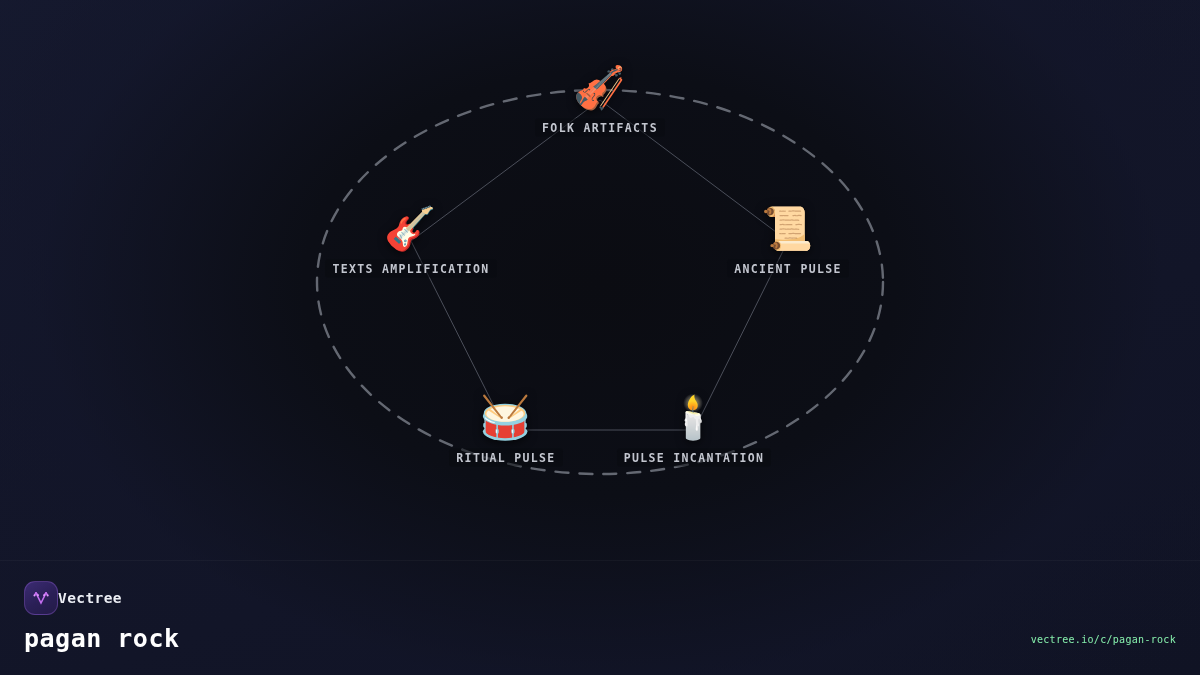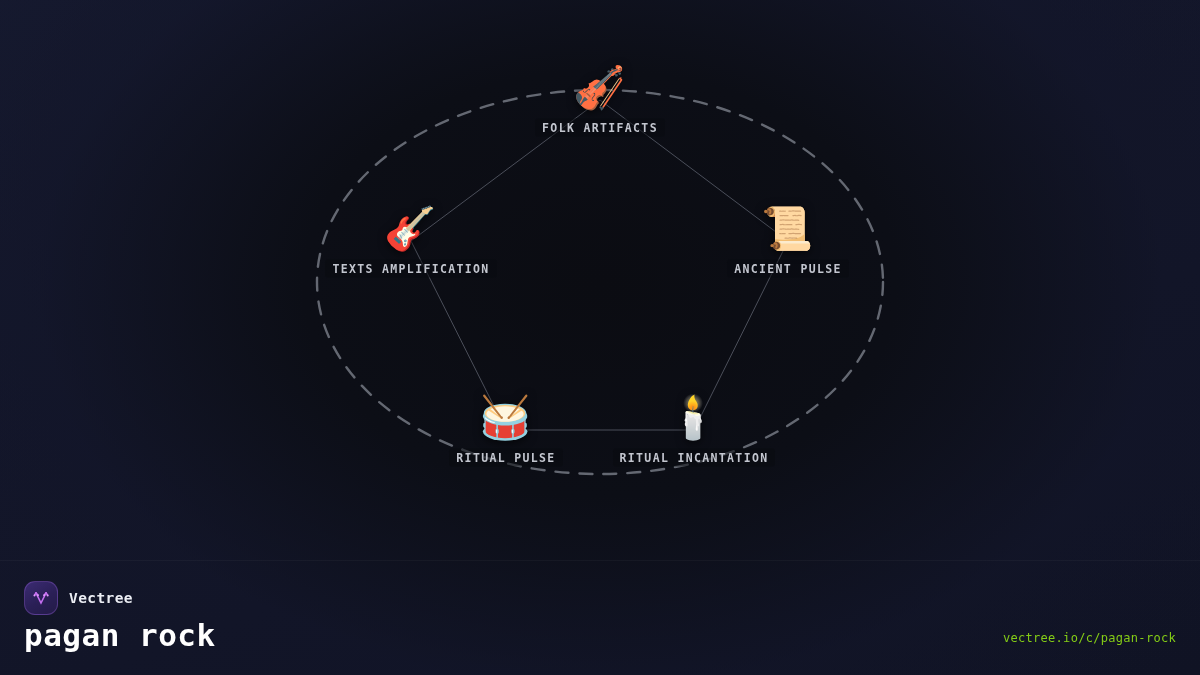--- a/index.html
+++ b/index.html
@@ -64,21 +64,20 @@
     left:0; right:0; bottom:0;
     height:115px;
     border-top:1px solid rgba(255,255,255,0.035);
     padding:0 24px;
   }
   #brand-row {
     position:absolute;
     left:24px; top:20px;
     display:flex;
     align-items:center;
-    gap:11px;
   }
   #brand-mark {
     width:34px; height:34px;
     border-radius:11px;
     background:linear-gradient(150deg, #3b2b72 0%, #2a1f56 55%, #231b47 100%);
     border:1px solid rgba(168,110,240,0.30);
     display:flex;
     align-items:center;
     justify-content:center;
     flex:0 0 auto;
@@ -87,32 +86,32 @@
     font-family:"DejaVu Sans Mono", monospace;
     font-size:14.5px;
     font-weight:700;
     letter-spacing:0.4px;
     color:#eceef4;
   }
   #page-title {
     position:absolute;
     left:24px; bottom:22px;
     font-family:"DejaVu Sans Mono", monospace;
-    font-size:31px;
+    font-size:25px;
     font-weight:700;
     letter-spacing:0.5px;
     color:#ffffff;
   }
   #site-url {
     position:absolute;
     right:24px; bottom:30px;
     font-family:"DejaVu Sans Mono", monospace;
-    font-size:12px;
+    font-size:10px;
     letter-spacing:0.3px;
-    color:#84cc16;
+    color:#86efac;
   }
 </style>
 </head>
 <body>
 
 <div id="graph-canvas">
 
   <svg id="graph-svg" viewBox="0 0 1200 560" xmlns="http://www.w3.org/2000/svg">
     <g id="edge-layer">
         <line x1="600" y1="100" x2="411" y2="241" stroke="#5b5f6b" stroke-width="1" opacity="0.80"></line>
@@ -136,21 +135,21 @@
       <div class="node" style="left: 788px; top: 241px;">
         <div class="node-emoji">📜</div>
         <div class="node-label">ANCIENT PULSE</div>
       </div>
       <div class="node" style="left: 506px; top: 430px;">
         <div class="node-emoji">🥁</div>
         <div class="node-label">RITUAL PULSE</div>
       </div>
       <div class="node" style="left: 694px; top: 430px;">
         <div class="node-emoji">🕯️</div>
-        <div class="node-label">RITUAL INCANTATION</div>
+        <div class="node-label">PULSE INCANTATION</div>
       </div>
     </div>
 </div>
 
 <div id="footer">
 
   <div id="brand-row">
     <div id="brand-mark">
       <svg width="20" height="20" viewBox="0 0 24 24">
         <g stroke="#c46ef0" stroke-width="2" stroke-linecap="round" fill="none">

